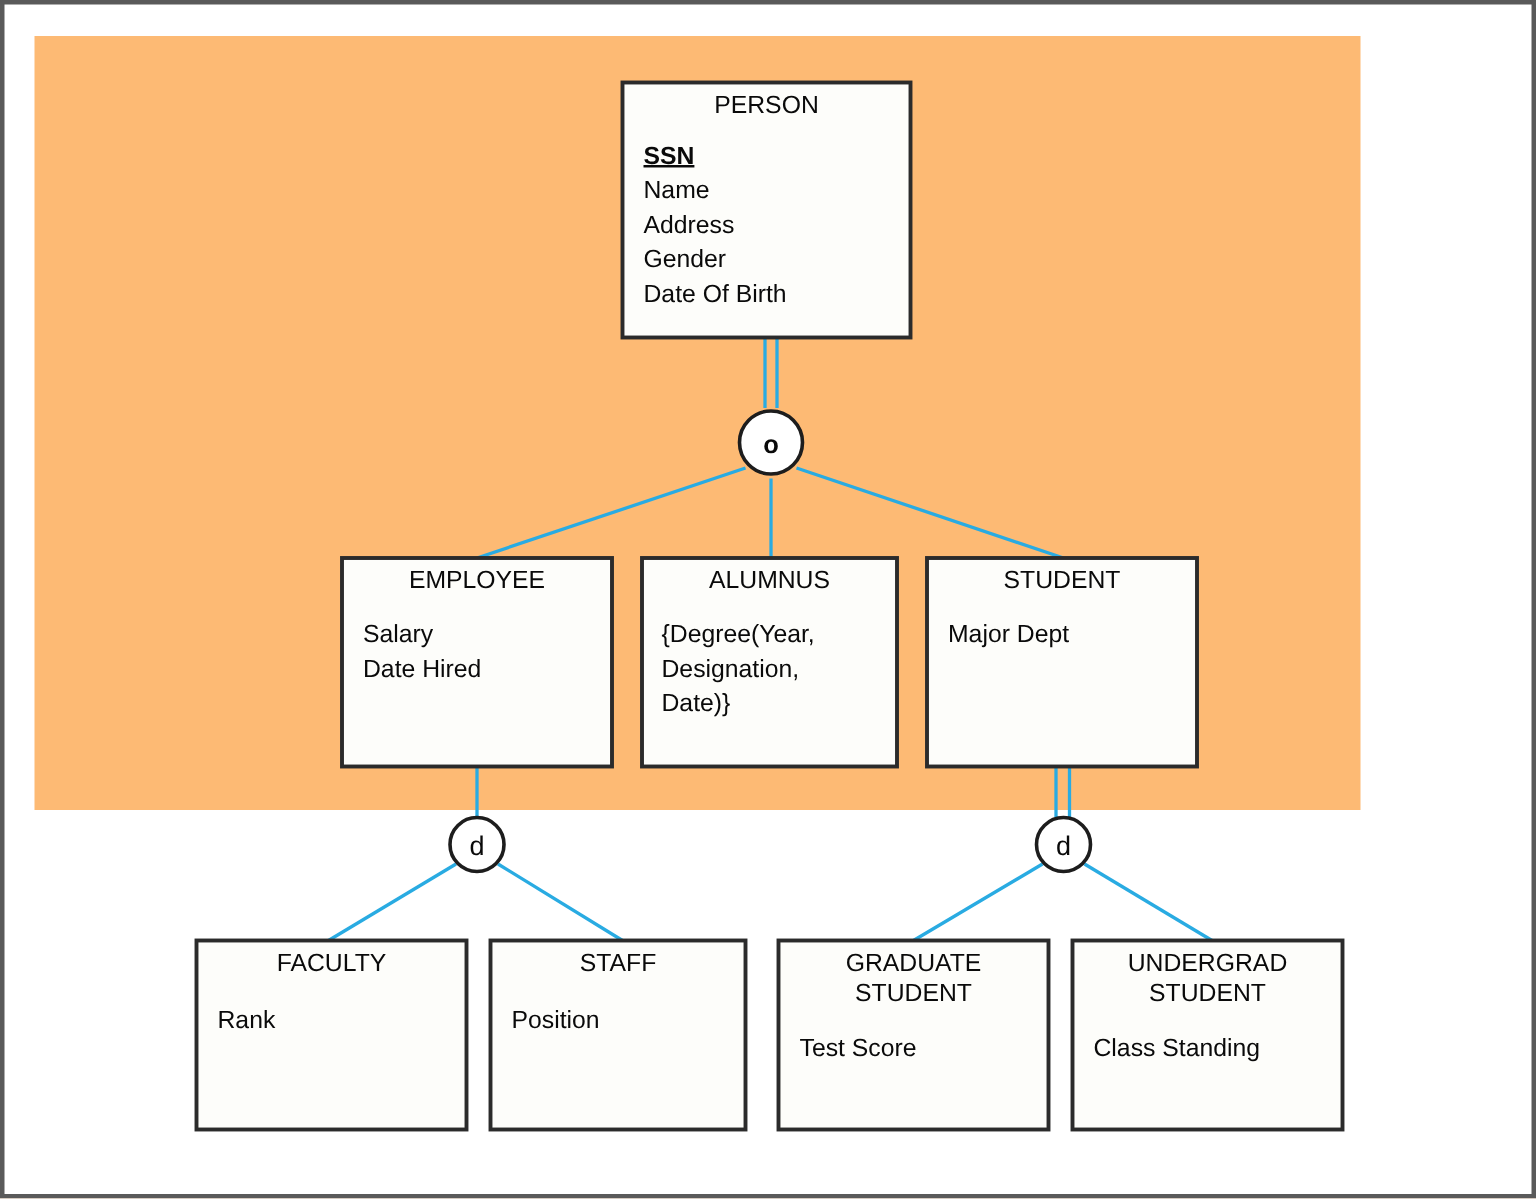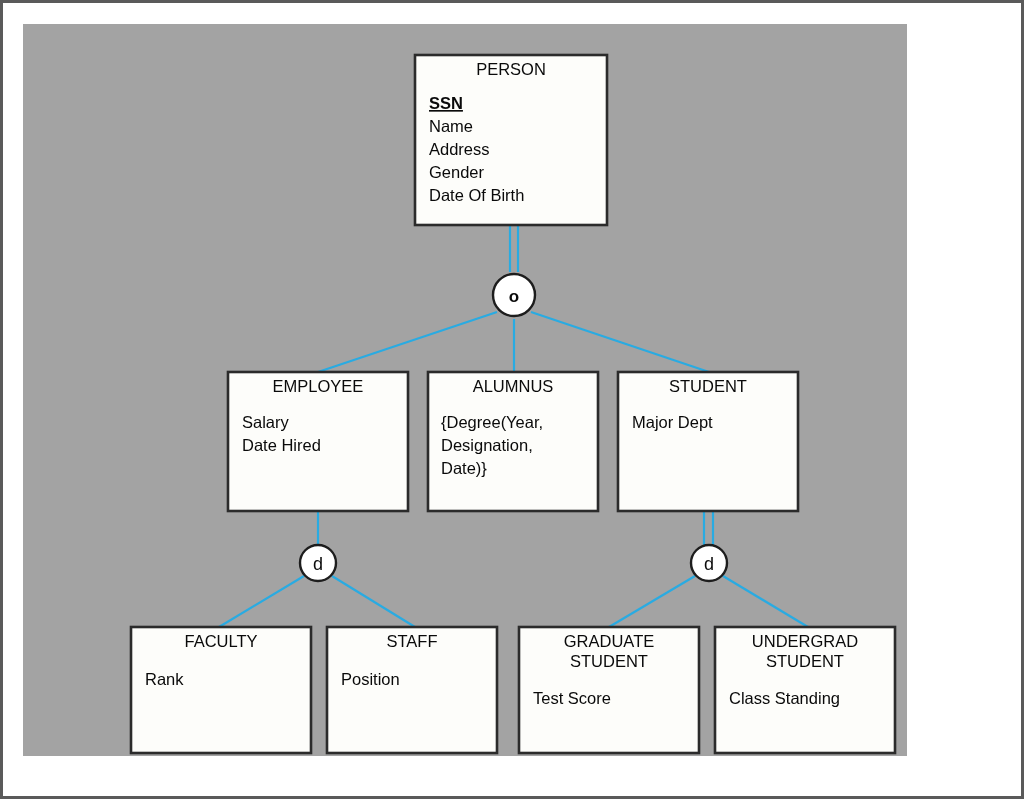--- a/index.html
+++ b/index.html
@@ -18,22 +18,22 @@
     box-sizing: border-box;
     border: 3px solid #5a5a5a;
     background: #ffffff;
     overflow: hidden;
   }
   #diagram-panel {
     position: absolute;
     left: 20px;
     top: 21px;
     width: 884px;
-    height: 732px;
-    background: #a3a3a3;
+    height: 516px;
+    background: #fdba74;
   }
   #diagram-svg {
     position: absolute;
     left: 0;
     top: 0;
   }
   .entity-box-rect {
     fill: #fdfdfa;
     stroke: #2b2b2b;
     stroke-width: 2.6;

